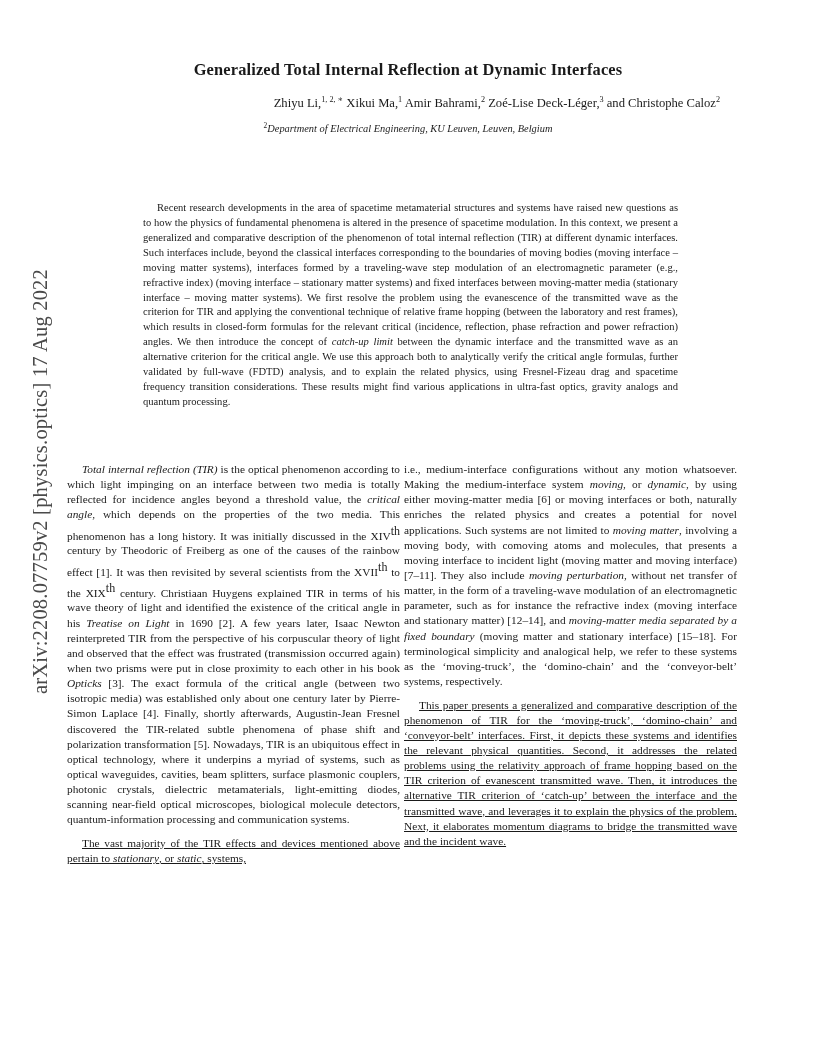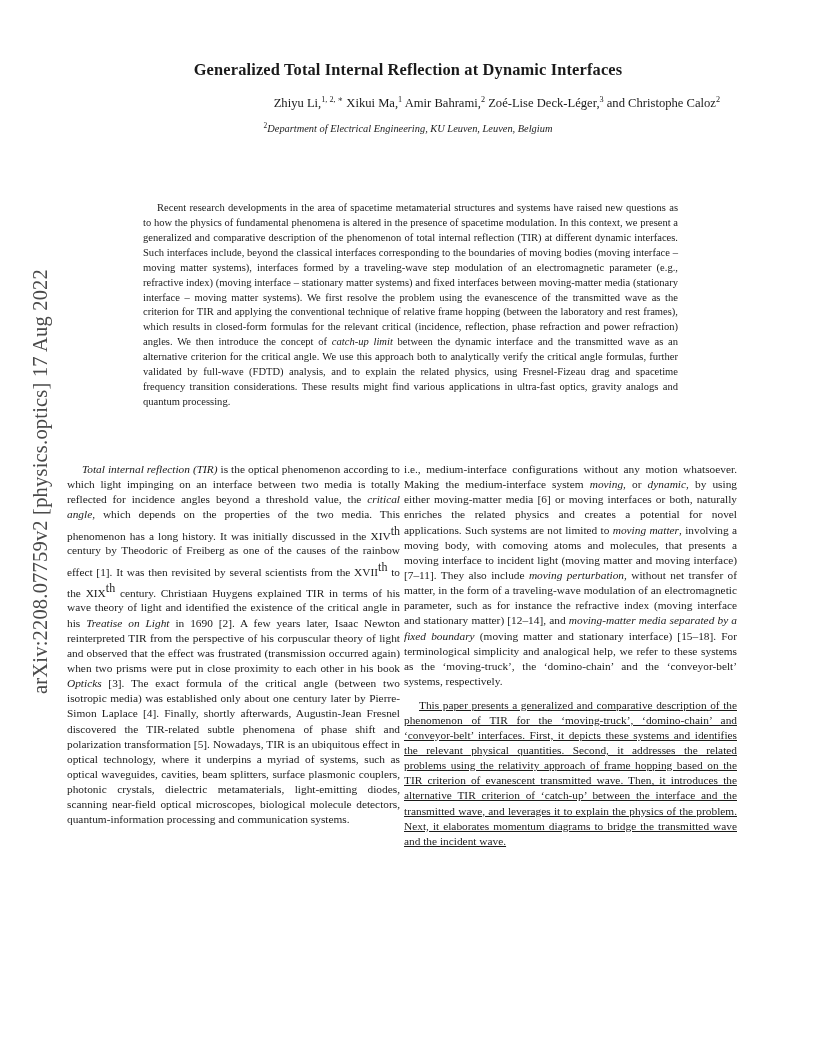--- a/index.html
+++ b/index.html
@@ -142,20 +142,21 @@
       <span class="aff-line"><sup>2</sup>Department of Electrical Engineering, KU Leuven, Leuven, Belgium</span>
     </div>
 
 
   <div id="abstract">
     <p>Recent research developments in the area of spacetime metamaterial structures and systems have raised new questions as to how the physics of fundamental phenomena is altered in the presence of spacetime modulation. In this context, we present a generalized and comparative description of the phenomenon of total internal reflection (TIR) at different dynamic interfaces. Such interfaces include, beyond the classical interfaces corresponding to the boundaries of moving bodies (moving interface – moving matter systems), interfaces formed by a traveling-wave step modulation of an electromagnetic parameter (e.g., refractive index) (moving interface – stationary matter systems) and fixed interfaces between moving-matter media (stationary interface – moving matter systems). We first resolve the problem using the evanescence of the transmitted wave as the criterion for TIR and applying the conventional technique of relative frame hopping (between the laboratory and rest frames), which results in closed-form formulas for the relevant critical (incidence, reflection, phase refraction and power refraction) angles. We then introduce the concept of <i>catch-up limit</i> between the dynamic interface and the transmitted wave as an alternative criterion for the critical angle. We use this approach both to analytically verify the critical angle formulas, further validated by full-wave (FDTD) analysis, and to explain the related physics, using Fresnel-Fizeau drag and spacetime frequency transition considerations. These results might find various applications in ultra-fast optics, gravity analogs and quantum processing.</p>
   </div>
 
   <div class="column" id="col-left">
       <p><i>Total internal reflection (TIR)</i> is the optical phenomenon according to which light impinging on an interface between two media is totally reflected for incidence angles beyond a threshold value, the <i>critical angle</i>, which depends on the properties of the two media. This phenomenon has a long history. It was initially discussed in the XIV<sup>th</sup> century by Theodoric of Freiberg as one of the causes of the rainbow effect [1]. It was then revisited by several scientists from the XVII<sup>th</sup> to the XIX<sup>th</sup> century. Christiaan Huygens explained TIR in terms of his wave theory of light and identified the existence of the critical angle in his <i>Treatise on Light</i> in 1690 [2]. A few years later, Isaac Newton reinterpreted TIR from the perspective of his corpuscular theory of light and observed that the effect was frustrated (transmission occurred again) when two prisms were put in close proximity to each other in his book <i>Opticks</i> [3]. The exact formula of the critical angle (between two isotropic media) was established only about one century later by Pierre-Simon Laplace [4]. Finally, shortly afterwards, Augustin-Jean Fresnel discovered the TIR-related subtle phenomena of phase shift and polarization transformation [5]. Nowadays, TIR is an ubiquitous effect in optical technology, where it underpins a myriad of systems, such as optical waveguides, cavities, beam splitters, surface plasmonic couplers, photonic crystals, dielectric metamaterials, light-emitting diodes, scanning near-field optical microscopes, biological molecule detectors, quantum-information processing and communication systems.</p>
+      <p>The vast majority of the TIR effects and devices mentioned above pertain to <i>stationary</i>, or <i>static</i>, systems,</p>
     </div>
 
   <div class="column" id="col-right">
       <p style="text-indent:0">i.e., medium-interface configurations without any motion whatsoever. Making the medium-interface system <i>moving</i>, or <i>dynamic</i>, by using either moving-matter media [6] or moving interfaces or both, naturally enriches the related physics and creates a potential for novel applications. Such systems are not limited to <i>moving matter</i>, involving a moving body, with comoving atoms and molecules, that presents a moving interface to incident light (moving matter and moving interface) [7–11]. They also include <i>moving perturbation</i>, without net transfer of matter, in the form of a traveling-wave modulation of an electromagnetic parameter, such as for instance the refractive index (moving interface and stationary matter) [12–14], and <i>moving-matter media separated by a fixed boundary</i> (moving matter and stationary interface) [15–18]. For terminological simplicity and analogical help, we refer to these systems as the ‘moving-truck’, the ‘domino-chain’ and the ‘conveyor-belt’ systems, respectively.</p>
       <p>This paper presents a generalized and comparative description of the phenomenon of TIR for the ‘moving-truck’, ‘domino-chain’ and ‘conveyor-belt’ interfaces. First, it depicts these systems and identifies the relevant physical quantities. Second, it addresses the related problems using the relativity approach of frame hopping based on the TIR criterion of evanescent transmitted wave. Then, it introduces the alternative TIR criterion of ‘catch-up’ between the interface and the transmitted wave, and leverages it to explain the physics of the problem. Next, it elaborates momentum diagrams to bridge the transmitted wave and the incident wave.</p>
     </div>
 
 </div>
 
 </body></html>

